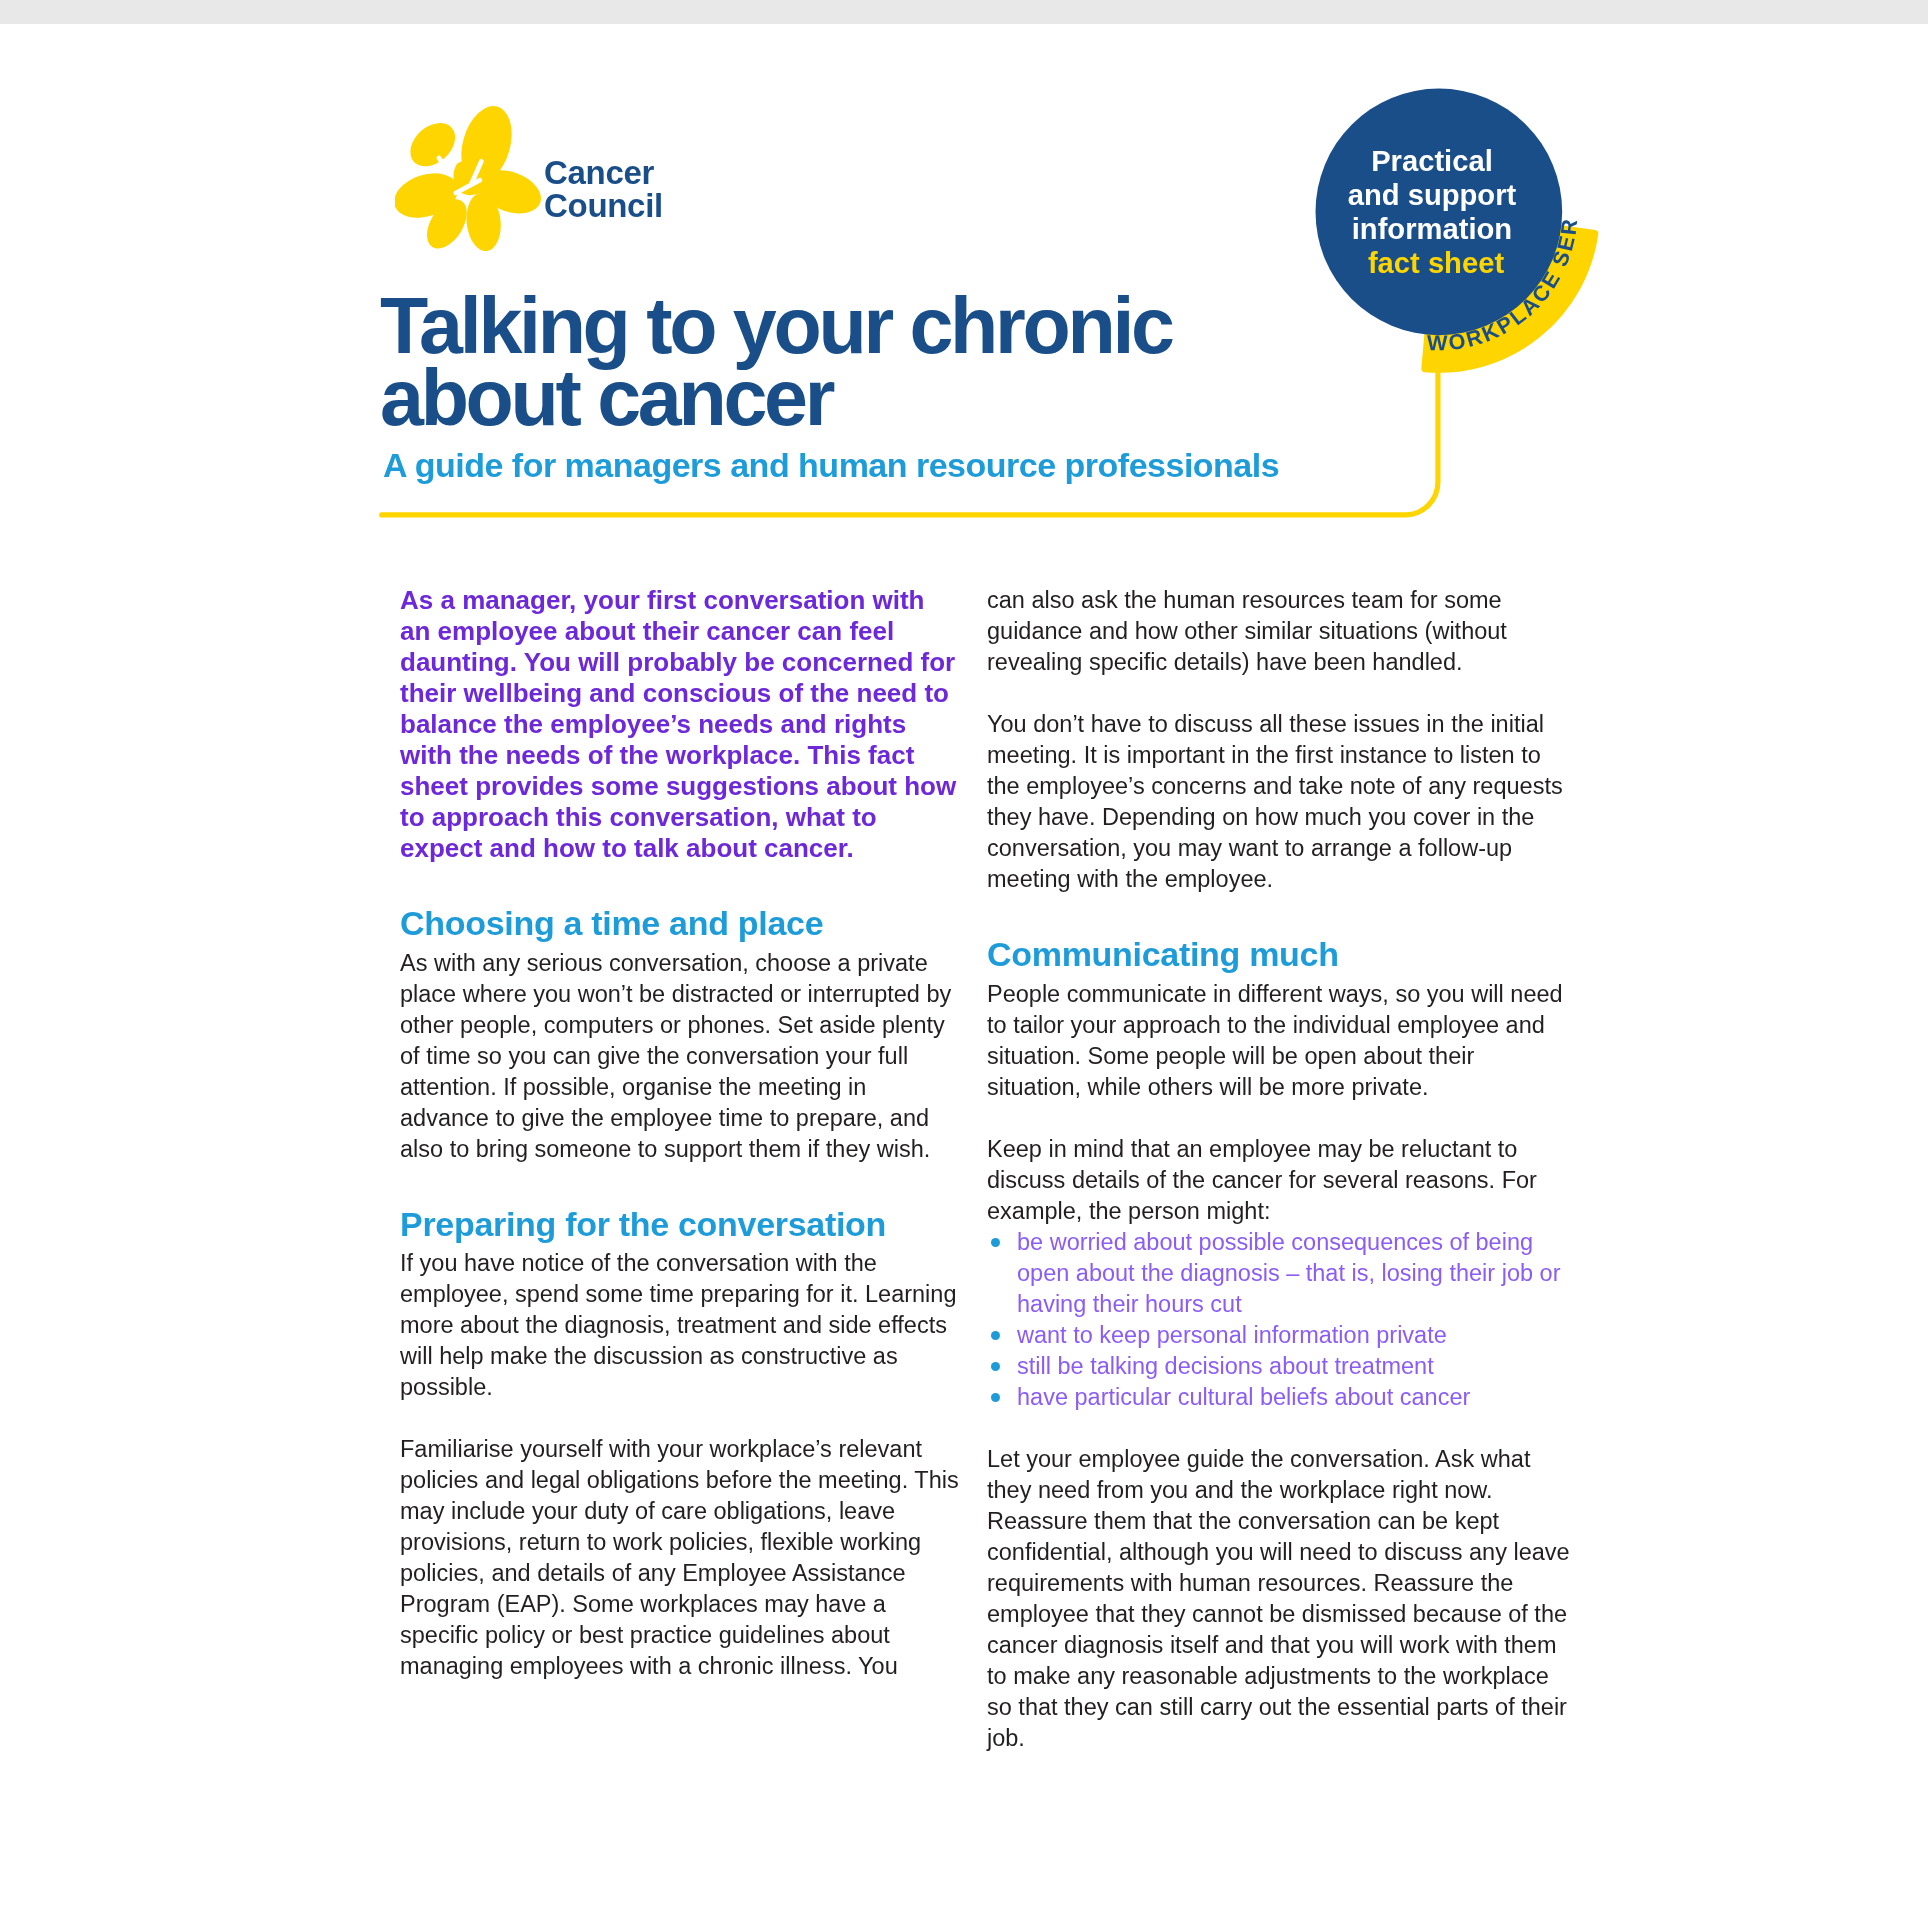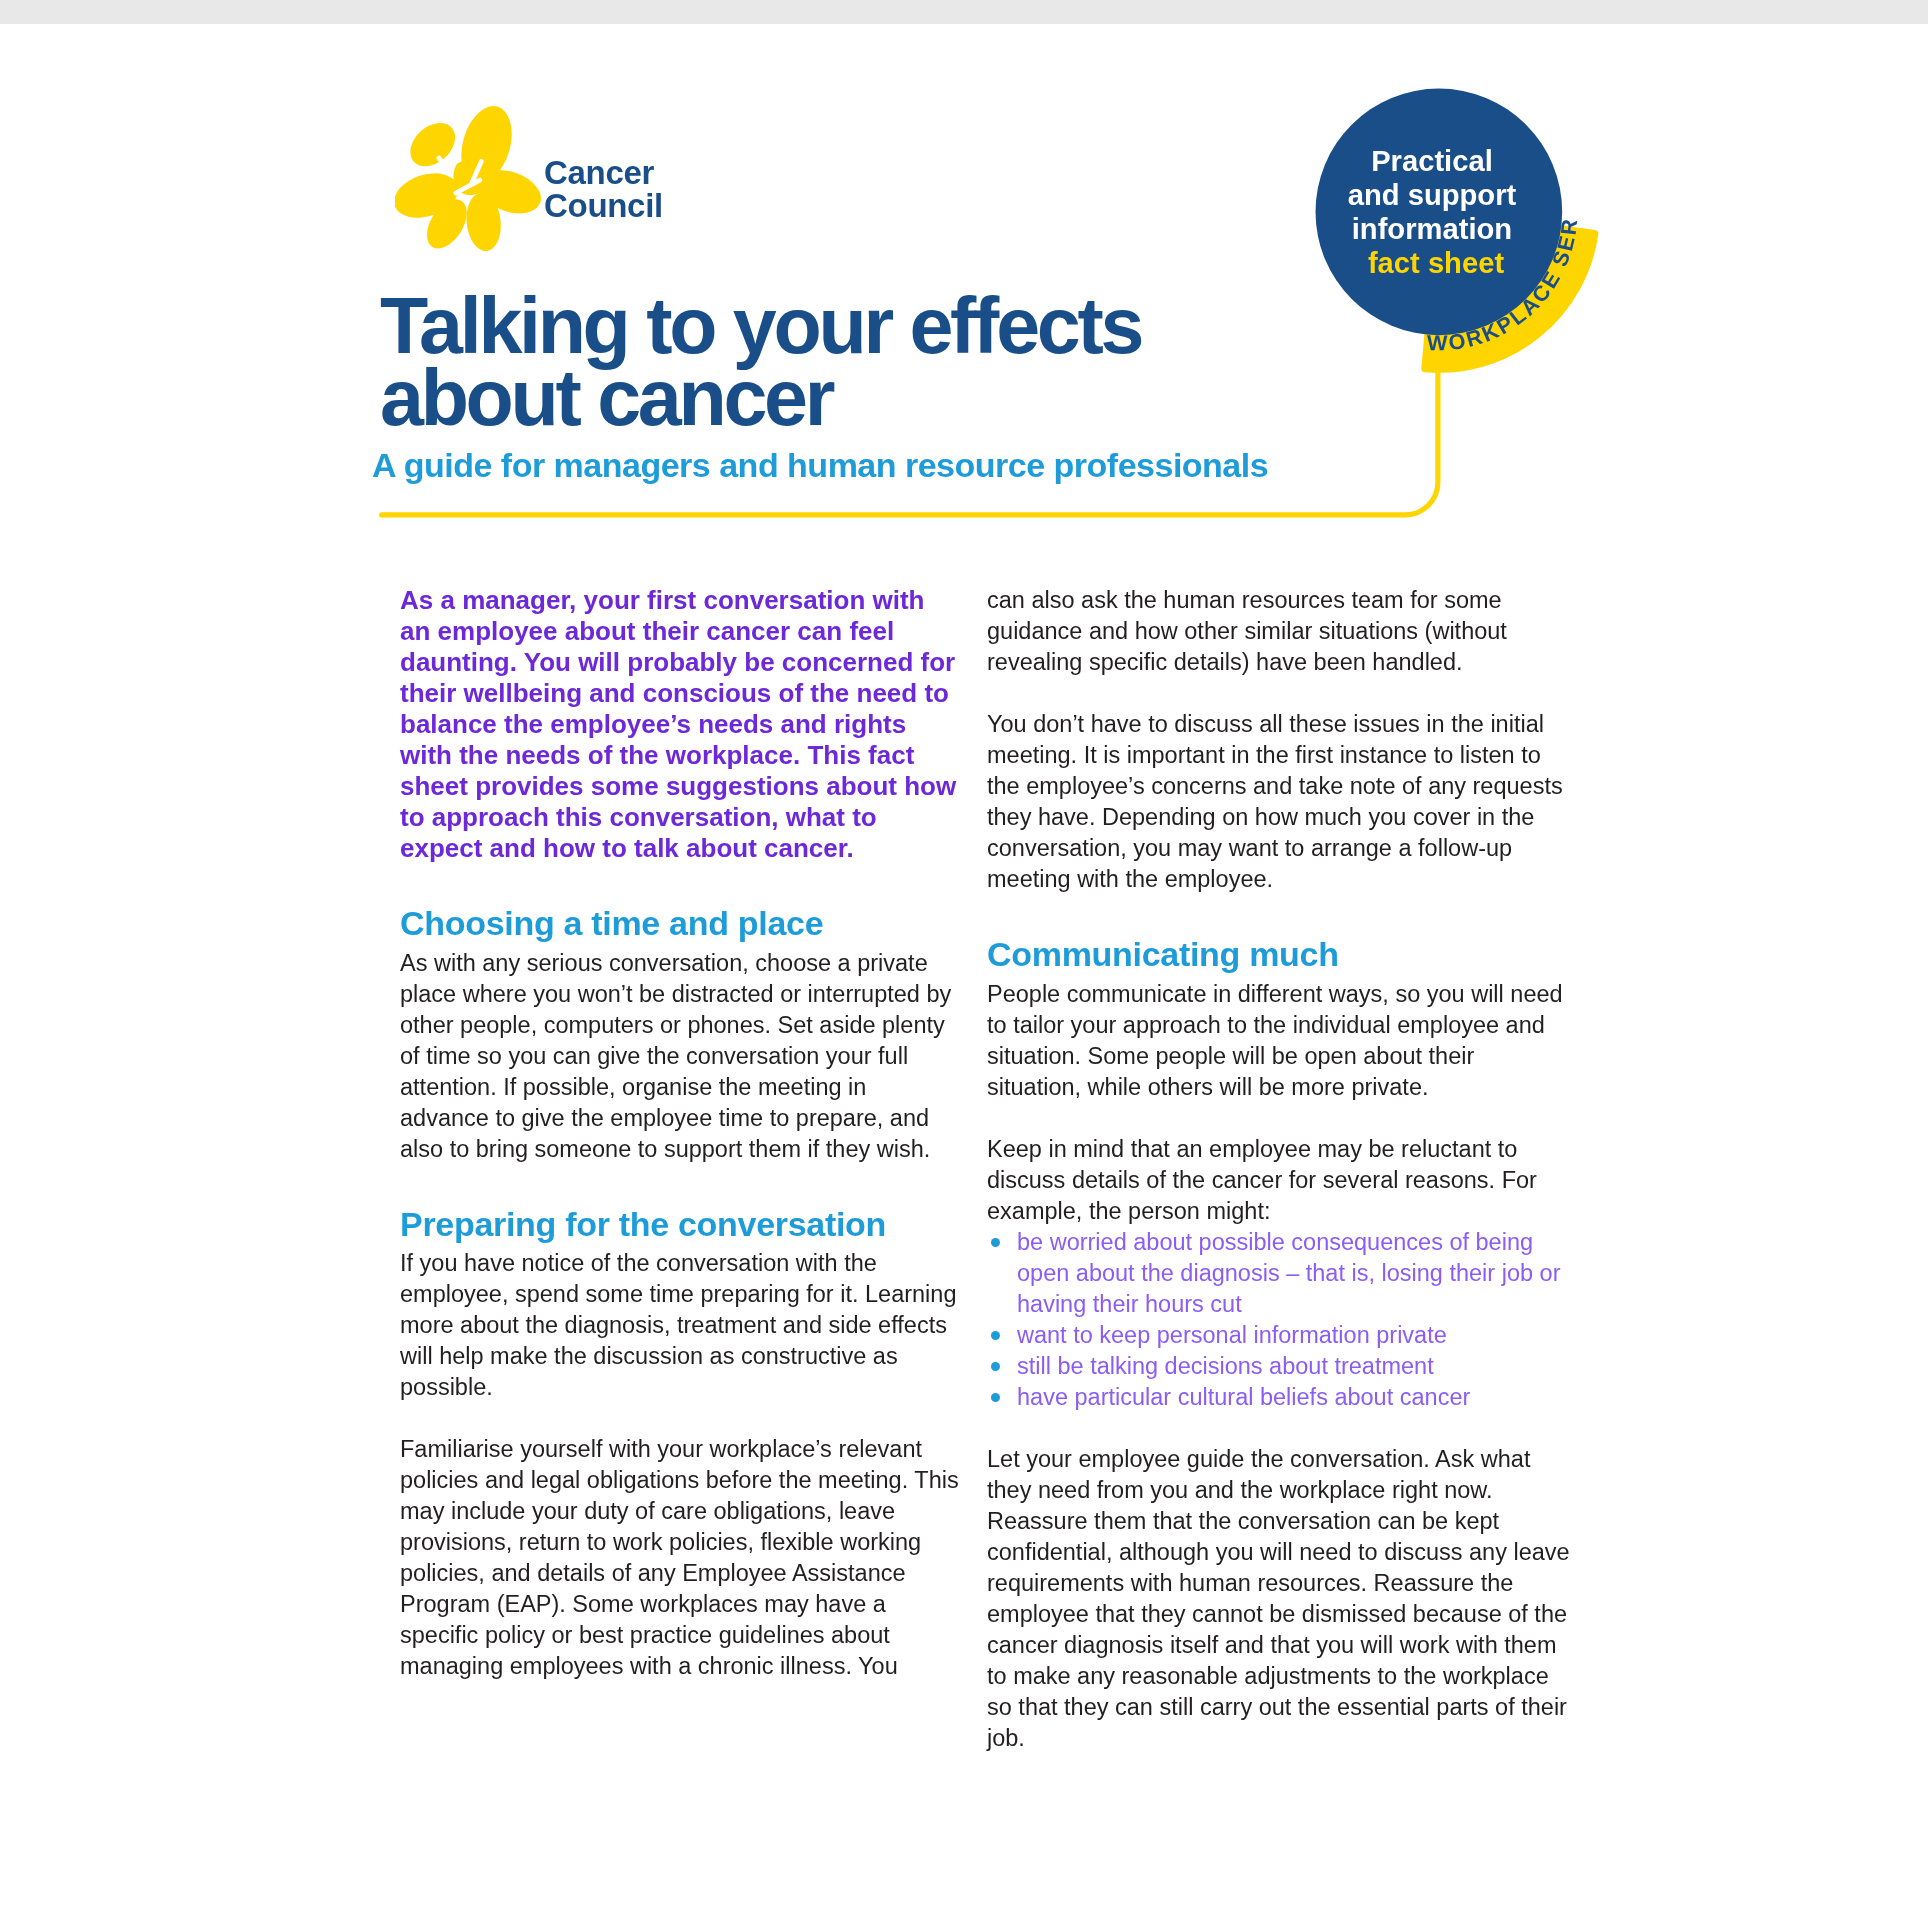--- a/index.html
+++ b/index.html
@@ -18,21 +18,21 @@
     font-size:33px;line-height:33px;font-weight:bold;
     letter-spacing:-0.3px;color:#1A4E89;
   }
   .deco{position:absolute;left:377px;top:38px;}
   h1.title{
     position:absolute;left:380px;top:266px;margin:0;
     font-size:79px;line-height:72px;font-weight:bold;
     letter-spacing:-3.3px;color:#1A4E89;
   }
   .subtitle{
-    position:absolute;left:372px;top:422px;
+    position:absolute;left:383px;top:422px;
     font-size:34px;line-height:38px;font-weight:bold;
     letter-spacing:-0.5px;color:#1E9CD9;
   }
   
   .col{position:absolute;top:561px;}
   .col-left{left:400px;width:559px;}
   .col-right{left:987px;width:584px;}
   .col p{
     margin:0 0 31px 0;
     font-size:23.5px;line-height:31px;
@@ -97,21 +97,21 @@
     <circle cx="1128" cy="159" r="131" fill="#1A4E89"></circle>
     <text text-anchor="middle" font-size="31" font-weight="bold" fill="#ffffff">
       <tspan x="1125" y="116">Practical</tspan>
       <tspan x="1125" y="152">and support</tspan>
       <tspan x="1125" y="188">information</tspan>
       <tspan x="1125" y="224" fill="#FFD500">fact sheet</tspan>
     </text>
   </svg>
 
   <h1 class="title">
-    <span>Talking to your effects</span><br>
+    <span>Talking to your chronic</span><br>
     <span>about cancer</span>
   </h1>
   <div class="subtitle">A guide for managers and human resource professionals</div>
 
   <div class="col col-left">
     <p class="intro">As a manager, your first conversation with an employee about their cancer can feel daunting. You will probably be concerned for their wellbeing and conscious of the need to balance the employee’s needs and rights with the needs of the workplace. This fact sheet provides some suggestions about how to approach this conversation, what to expect and how to talk about cancer.</p>
 
     <h2>Choosing a time and place</h2>
     <p>As with any serious conversation, choose a private place where you won’t be distracted or interrupted by other people, computers or phones. Set aside plenty of time so you can give the conversation your full attention. If possible, organise the meeting in advance to give the employee time to prepare, and also to bring someone to support them if they wish.</p>
 

